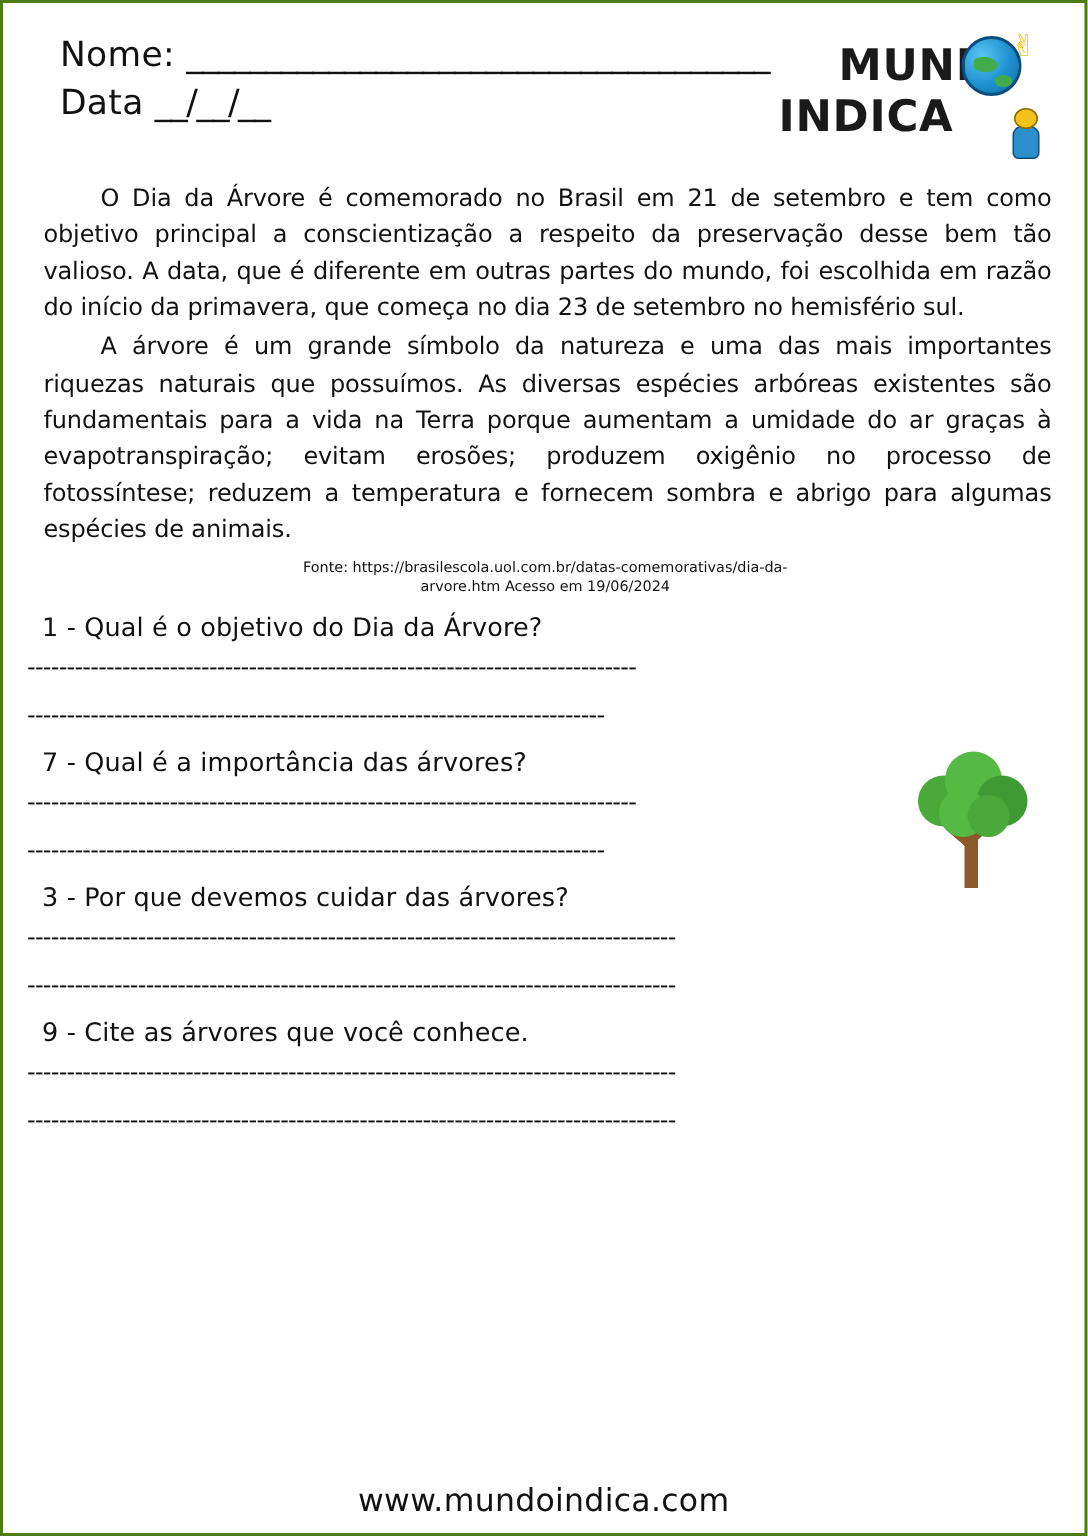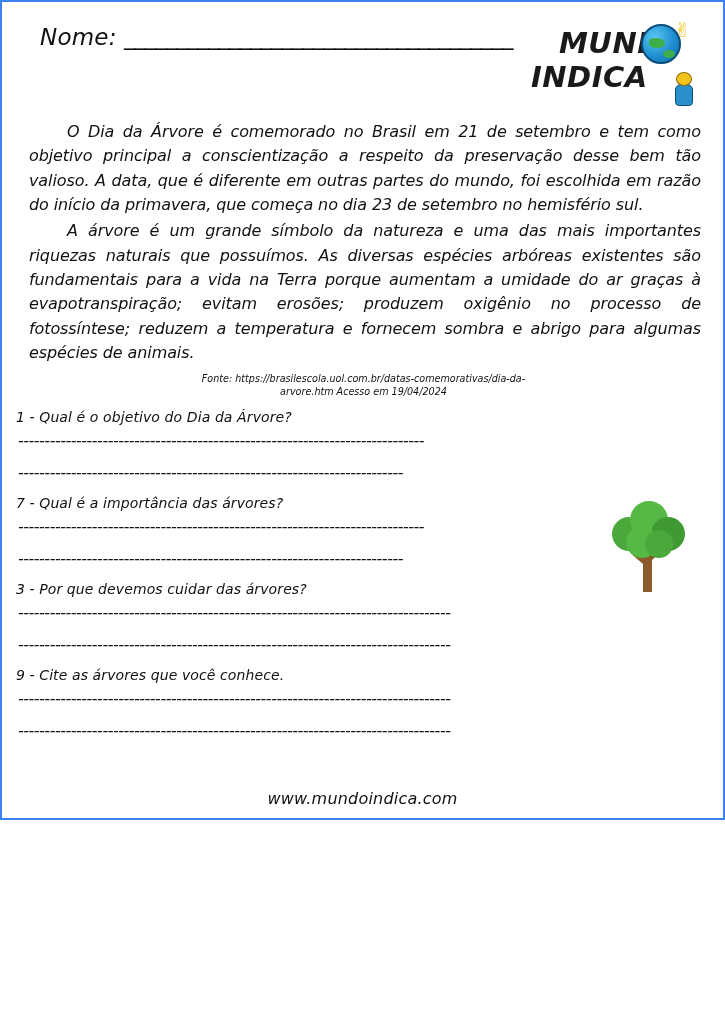--- a/index.html
+++ b/index.html
@@ -12,24 +12,23 @@
     width: 725px;
     height: 1024px;
     font-family: "DejaVu Sans", sans-serif;
     color: #111;
     position: relative;
     overflow: hidden;
   }
   .page {
     position: relative;
     width: 725px;
-    height: 820px;
+    height: 1024px;
     background: #fff;
-    border: 2px solid #3b82f6;
-    font-style: italic;
+    border: 2px solid #4d7c0f;
   }
 
   
   .header {
     position: relative;
     padding: 22px 28px 0 38px;
     height: 118px;
   }
   .field-line {
     font-size: 23px;
@@ -56,21 +55,21 @@
     left: 0; top: 2px;
     font-family: "DejaVu Sans", sans-serif;
     font-weight: bold;
     font-size: 29px;
     letter-spacing: .5px;
     color: #1a1a1a;
     margin-left: 40px;
   }
   .logo-word2 {
     position: absolute;
-    left: 12px; top: 36px;
+    left: 0; top: 36px;
     font-family: "DejaVu Sans", sans-serif;
     font-weight: bold;
     font-size: 29px;
     letter-spacing: .5px;
     color: #1a1a1a;
   }
   .logo-globe {
     position: absolute;
     right: 18px; top: 0px;
     width: 40px; height: 40px;
@@ -164,76 +163,80 @@
 
   
   .questions {
     margin-top: 2px;
     padding: 0 6px 0 8px;
   }
   .question {
     margin-bottom: 2px;
   }
   .q-text {
-    font-size: 14px;
-    margin: 10px 0 6px 6px;
+    font-size: 17px;
+    margin: 10px 0 6px 18px;
     font-family: "DejaVu Sans", sans-serif;
     letter-spacing: .1px;
   }
   .answer-line {
     font-size: 16px;
     letter-spacing: -0.5px;
     color: #111;
     white-space: nowrap;
     overflow: hidden;
     margin: 0 0 12px 8px;
     height: 20px;
     font-family: "DejaVu Sans", sans-serif;
   }
 
   
   .footer {
     position: absolute;
     left: 0; right: 0;
     bottom: 10px;
     text-align: center;
-    font-size: 16px;
+    font-size: 21px;
     font-family: "DejaVu Sans", sans-serif;
     letter-spacing: .2px;
   }
 </style>
 </head>
 <body>
 
 <div class="page">
 
   <div class="header">
     <div class="field-line">
       <span class="field-label">Nome:</span>
       <span class="field-rule">_____________________________________</span>
+    </div>
+    <div class="field-line">
+      <span class="field-label">Data</span>
+      <span class="field-rule">__/__/__</span>
     </div>
 
     <div class="logo">
       <span class="logo-word1">MUND</span>
       <span class="logo-word2">INDICA</span>
       <span class="logo-globe"></span>
       <span class="logo-hand">✌</span>
       <span class="logo-char">
         <span class="body"></span>
         <span class="head"></span>
       </span>
     </div>
   </div>
 
   <div class="content">
 
     <p class="para">O Dia da Árvore é comemorado no Brasil em 21 de setembro e tem como objetivo principal a conscientização a respeito da preservação desse bem tão valioso. A data, que é diferente em outras partes do mundo, foi escolhida em razão do início da primavera, que começa no dia 23 de setembro no hemisfério sul.</p>
     <p class="para">A árvore é um grande símbolo da natureza e uma das mais importantes riquezas naturais que possuímos. As diversas espécies arbóreas existentes são fundamentais para a vida na Terra porque aumentam a umidade do ar graças à evapotranspiração; evitam erosões; produzem oxigênio no processo de fotossíntese; reduzem a temperatura e fornecem sombra e abrigo para algumas espécies de animais.</p>
 
-    <div class="source">Fonte: https://brasilescola.uol.com.br/datas-comemorativas/dia-da-arvore.htm Acesso em 19/04/2024</div>
+    <div class="source">Fonte: https://brasilescola.uol.com.br/datas-comemorativas/dia-da-arvore.htm Acesso em 19/06/2024</div>
   </div>
 
   <svg class="tree" viewBox="0 0 96 92">
     <rect x="44" y="46" width="9" height="46" fill="#8a5a2b"></rect>
     <path d="M48 64 L34 52" stroke="#8a5a2b" stroke-width="5" fill="none"></path>
     <path d="M49 60 L63 48" stroke="#8a5a2b" stroke-width="5" fill="none"></path>
     <circle cx="30" cy="34" r="17" fill="#4aa93a"></circle>
     <circle cx="50" cy="20" r="19" fill="#55b944"></circle>
     <circle cx="69" cy="34" r="17" fill="#3f9a33"></circle>
     <circle cx="43" cy="42" r="16" fill="#55b944"></circle>

